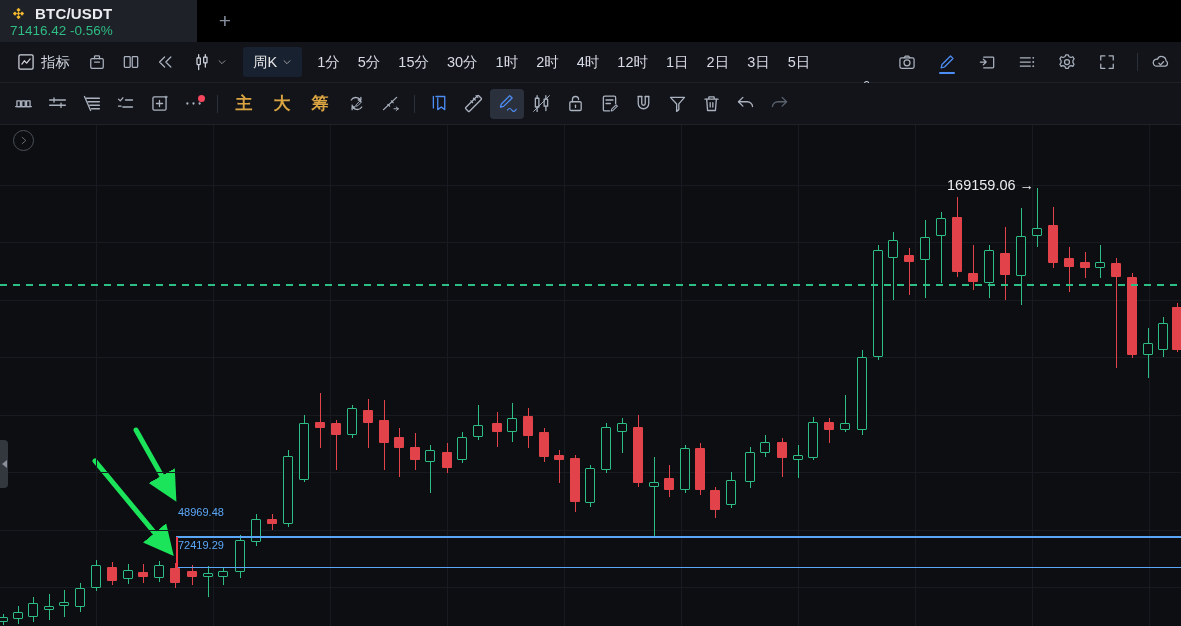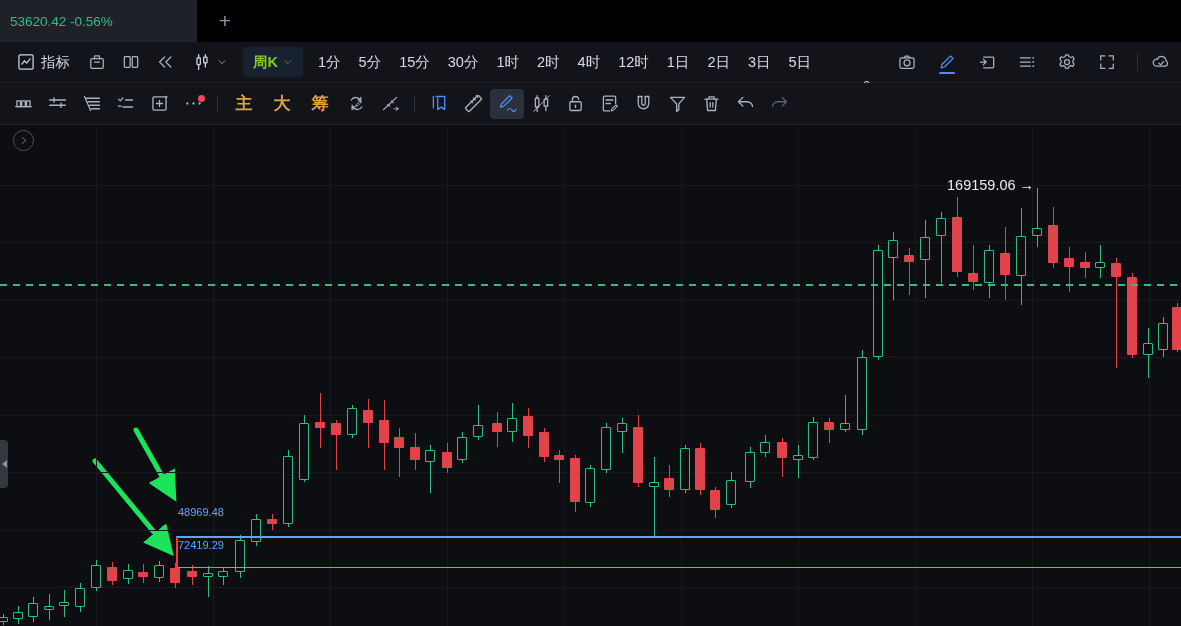--- a/index.html
+++ b/index.html
@@ -15,21 +15,21 @@
   .symtab { width:197px; background:#1e2127; display:flex; flex-direction:column; justify-content:center; padding:3px 10px; cursor:pointer; }
   .symtab .row1 { display:flex; align-items:center; gap:8px; }
   .symtab .sym { font-size:15px; font-weight:bold; color:#eaecef; letter-spacing:.2px; }
   .symtab .px  { font-size:13.5px; color:#2EBD85; margin-top:1px; }
   .newtab { width:56px; display:flex; align-items:center; justify-content:center; color:#848e9c; font-size:21px; cursor:pointer; }
   
   .toolbar { position:relative; z-index:3; height:41px; background:#131419; border-bottom:1px solid #1e2127; display:flex; align-items:center; }
   .toolbar.second { height:42px; }
   .tb-item { display:flex; align-items:center; gap:5px; padding:0 10px; height:30px; font-size:14.5px; color:#ced3dd; cursor:pointer; border-radius:3px; white-space:nowrap; }
   .interval { padding:0 9px; color:#d8dce6; }
-  .interval-selected { color:#84cc16; background:rgba(57,110,190,.14); font-weight:bold; }
+  .interval-selected { color:#e5e5e5; background:rgba(57,110,190,.14); font-weight:normal; }
   .tb-right { margin-left:auto; display:flex; align-items:center; gap:6px; padding-right:10px; }
   .speed { font-size:12px; color:#ced3dd; padding:0 8px; cursor:pointer;margin-top:48px; }
   .ic { fill:none; stroke:currentColor; stroke-width:1.5; stroke-linecap:round; stroke-linejoin:round; display:block; }
   .icbtn { width:34px; height:30px; display:flex; align-items:center; justify-content:center; color:#aab2bf; cursor:pointer; border-radius:4px; position:relative; }
   .icbtn.blue { color:#4C8DF6; }
   .icbtn.selected { background:#2b313c; color:#4C8DF6; }
   .icbtn.dim { color:#5a6270; }
   .underline-accent { position:absolute; bottom:3px; left:9px; right:9px; height:2px; background:#4C8DF6; border-radius:1px; }
   .vdiv { width:1px; height:18px; background:#2b2f38; margin:0 7px; }
   .gold { font-size:17px; font-weight:bold; color:#D9A441; width:38px; text-align:center; cursor:pointer; }
@@ -245,22 +245,34 @@
   <svg class="ic" width="11" height="11" viewBox="0 0 24 24">
       <path d="M9 5l8 7-8 7"></path>
     </svg>
 </div>
 <div class="side-handle">
   <span class="tri"></span>
 </div>
 
 <div class="tabbar">
   <div class="symtab">
+    <div class="row1">
+      <svg width="17" height="17" viewBox="0 0 24 24">
+        <g fill="#F3BA2F">
+          <path d="M12 4l3 3-3 3-3-3z"></path>
+            <path d="M12 14l3 3-3 3-3-3z"></path>
+          <path d="M7 9l3 3-3 3-3-3z"></path>
+            <path d="M17 9l3 3-3 3-3-3z"></path>
+          <path d="M12 9.6l2.4 2.4-2.4 2.4L9.6 12z"></path>
+        </g>
+      </svg>
+      <span class="sym">BTC/USDT</span>
+    </div>
     <div class="px">
-      <span>53620.42</span>
+      <span>71416.42</span>
       <span>-0.56%</span>
     </div>
   </div>
   <div class="newtab">+</div>
 </div>
 
 <div class="toolbar">
   <div class="tb-item" style="margin-left:6px;">
     <svg class="ic" width="20" height="20" viewBox="0 0 24 24">
       <rect x="3.5" y="3.5" width="17" height="17" rx="1.5"></rect>

